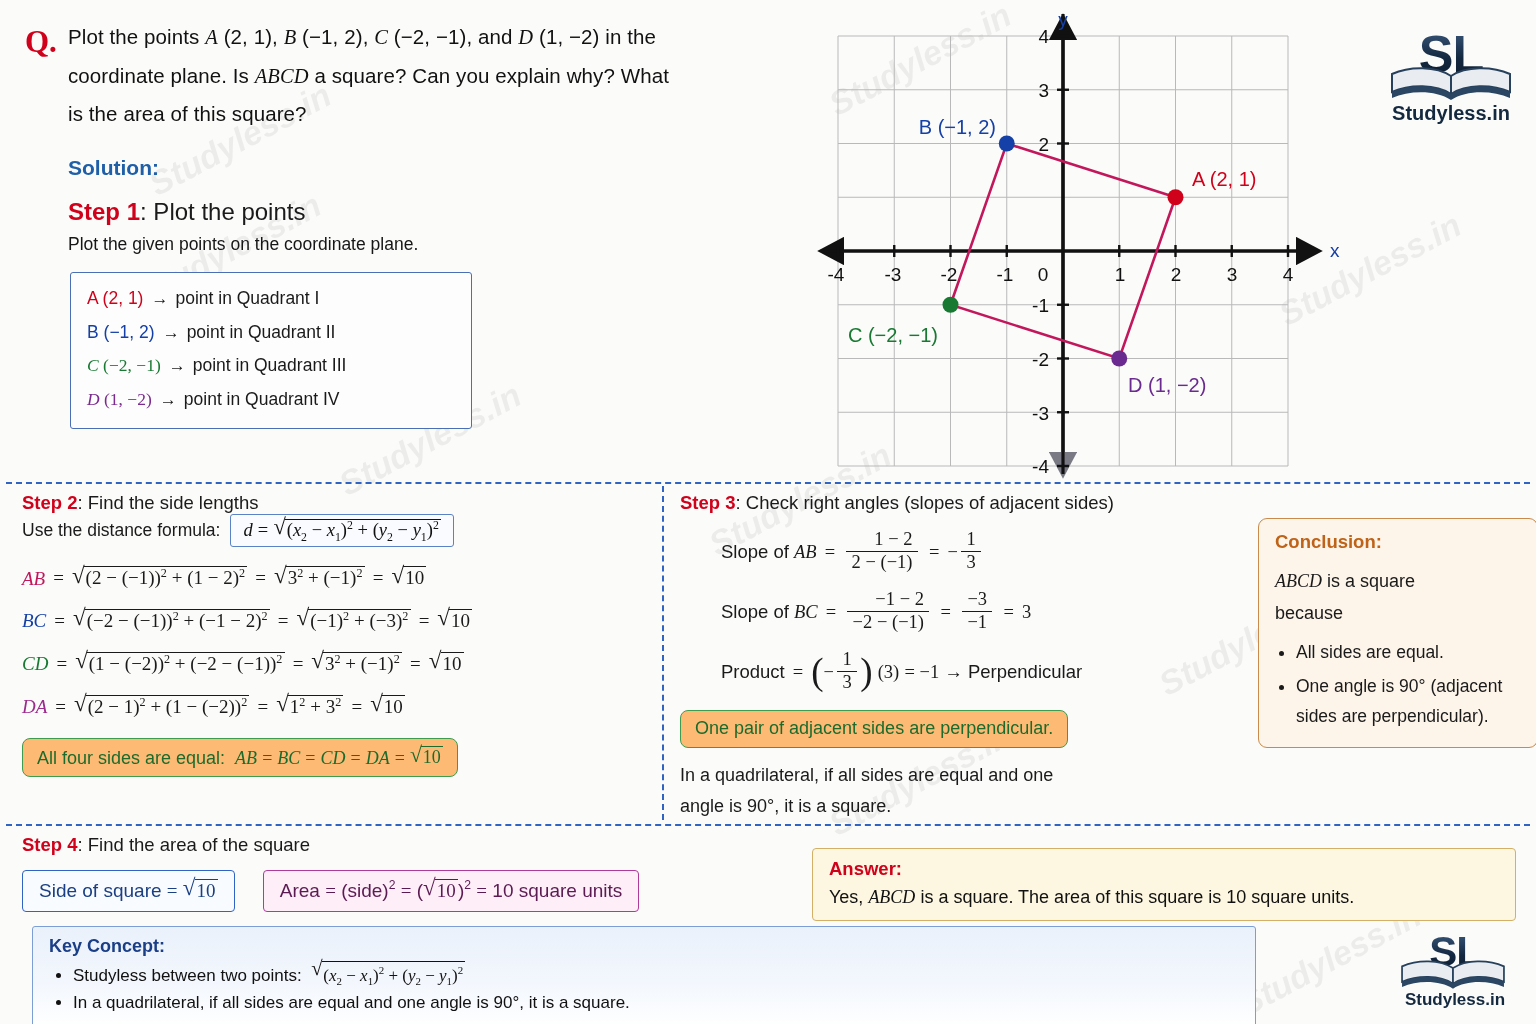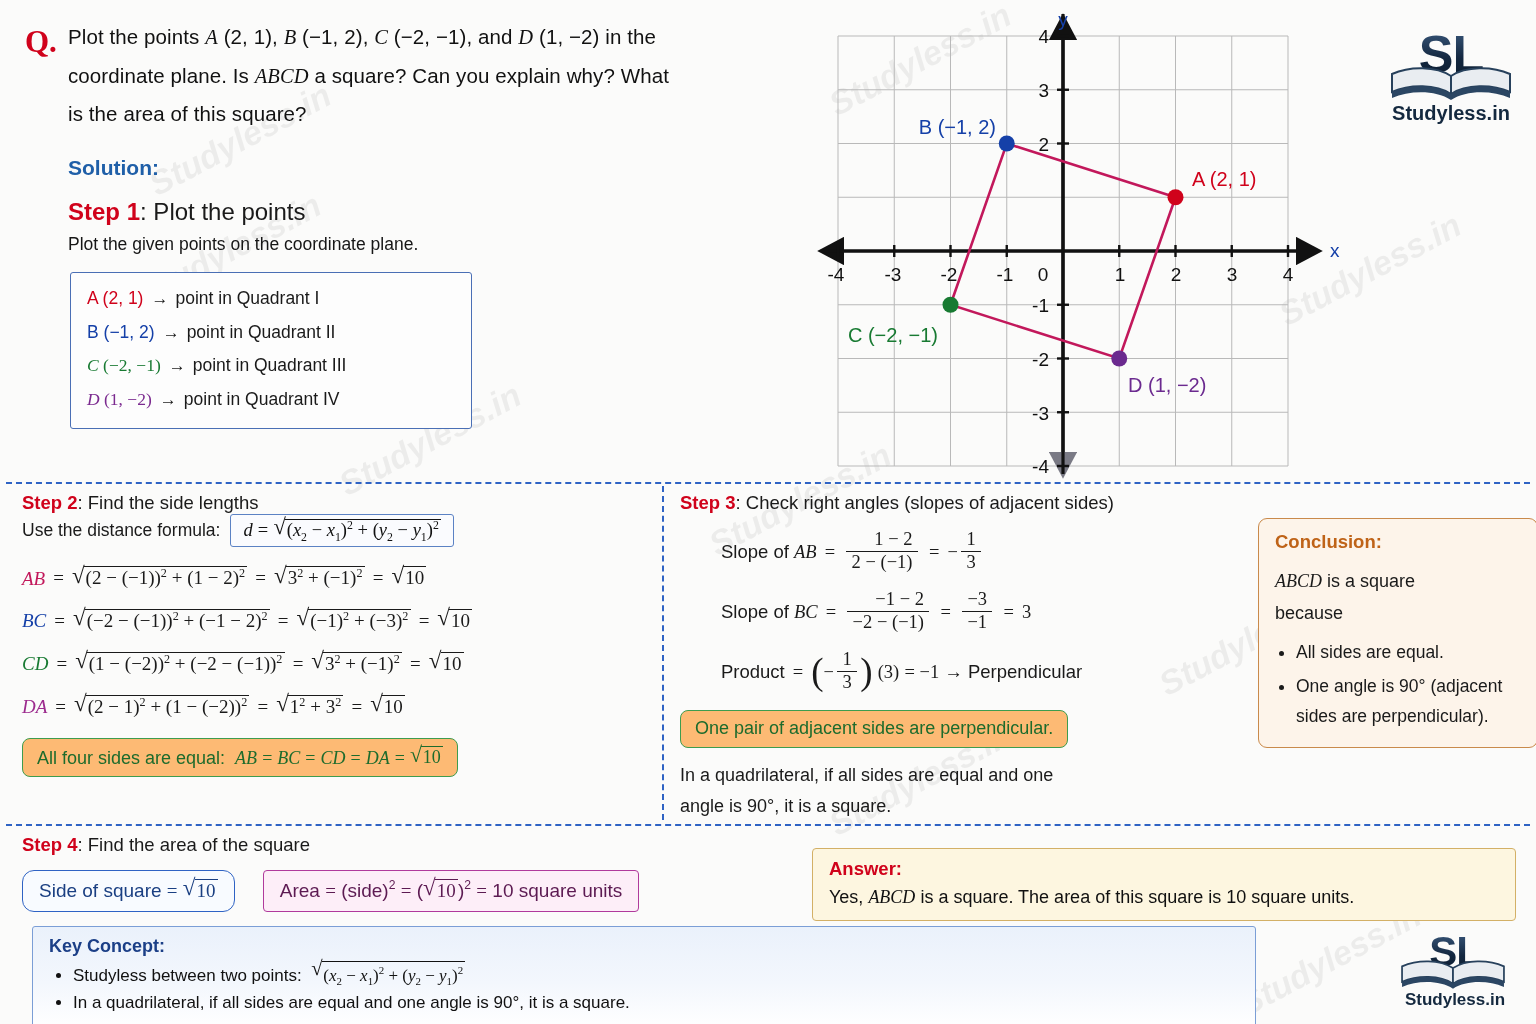--- a/index.html
+++ b/index.html
@@ -111,21 +111,21 @@
   }
   .concl-title{color:#bf6318;font-weight:700;font-size:18.5px;}
   .concl-text{margin-top:12px;font-size:18px;line-height:1.78;}
   .concl ul{margin:8px 0 0 0;padding-left:21px;}
   .concl li{font-size:17.5px;line-height:1.72;margin-top:4px;}
 
   
   .panel-s4{position:absolute;left:22px;top:834px;width:780px;}
   .s4-boxes{display:flex;align-items:center;gap:28px;margin-top:14px;}
   .blue-box{
-    border:1.7px solid #2f63c4;border-radius:12px;background:#f8fbff;
+    border:1.7px solid #2f63c4;border-radius:4px;background:#f8fbff;
     color:#1a3f82;padding:7px 16px 9px;font-size:19px;
   }
   .pink-box{
     border:1.7px solid #b03a9c;border-radius:4px;background:#fdeef8;
     color:#5c1a52;padding:7px 16px 9px;font-size:19px;
   }
   .key-box{
     position:absolute;left:32px;top:926px;width:1190px;
     border:1.5px solid #7b9ed6;border-radius:3px;
     background:linear-gradient(180deg,#eaf1fb 0%,#f3f7fd 55%,#ffffff 100%);

